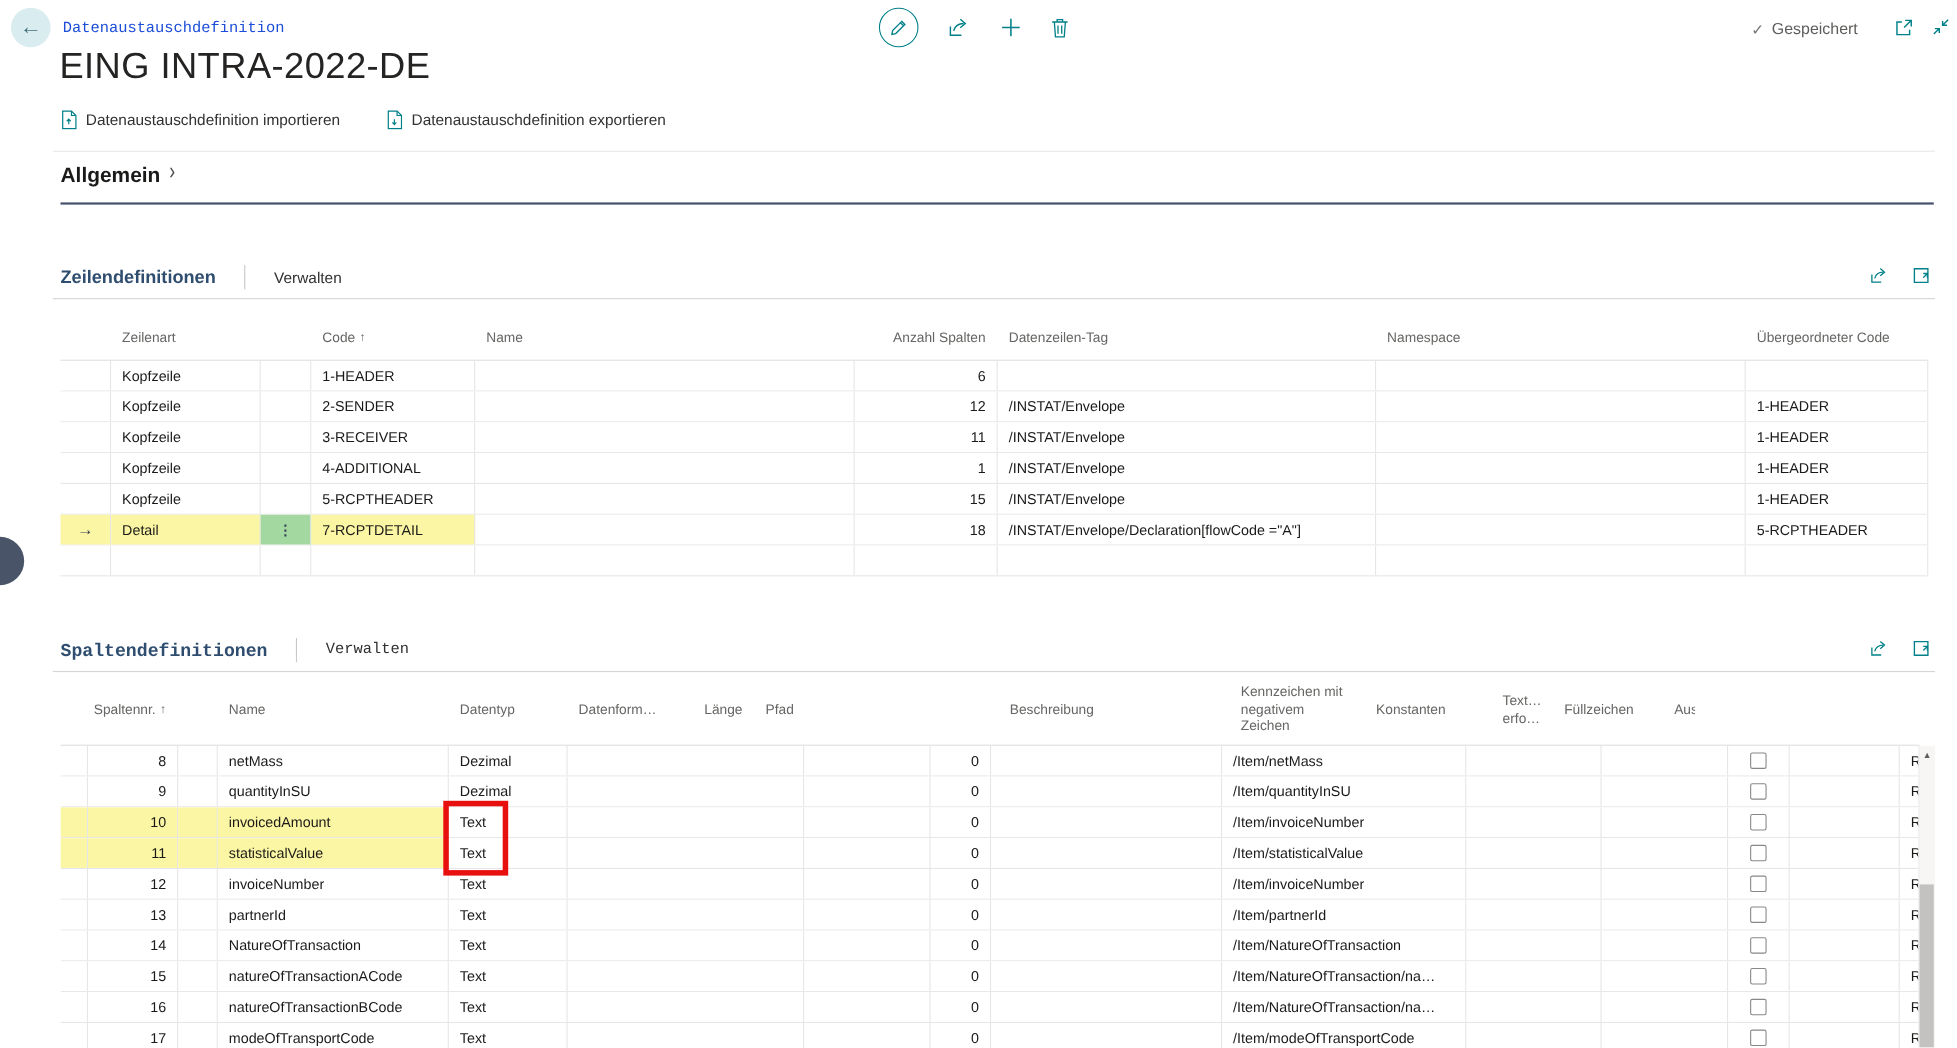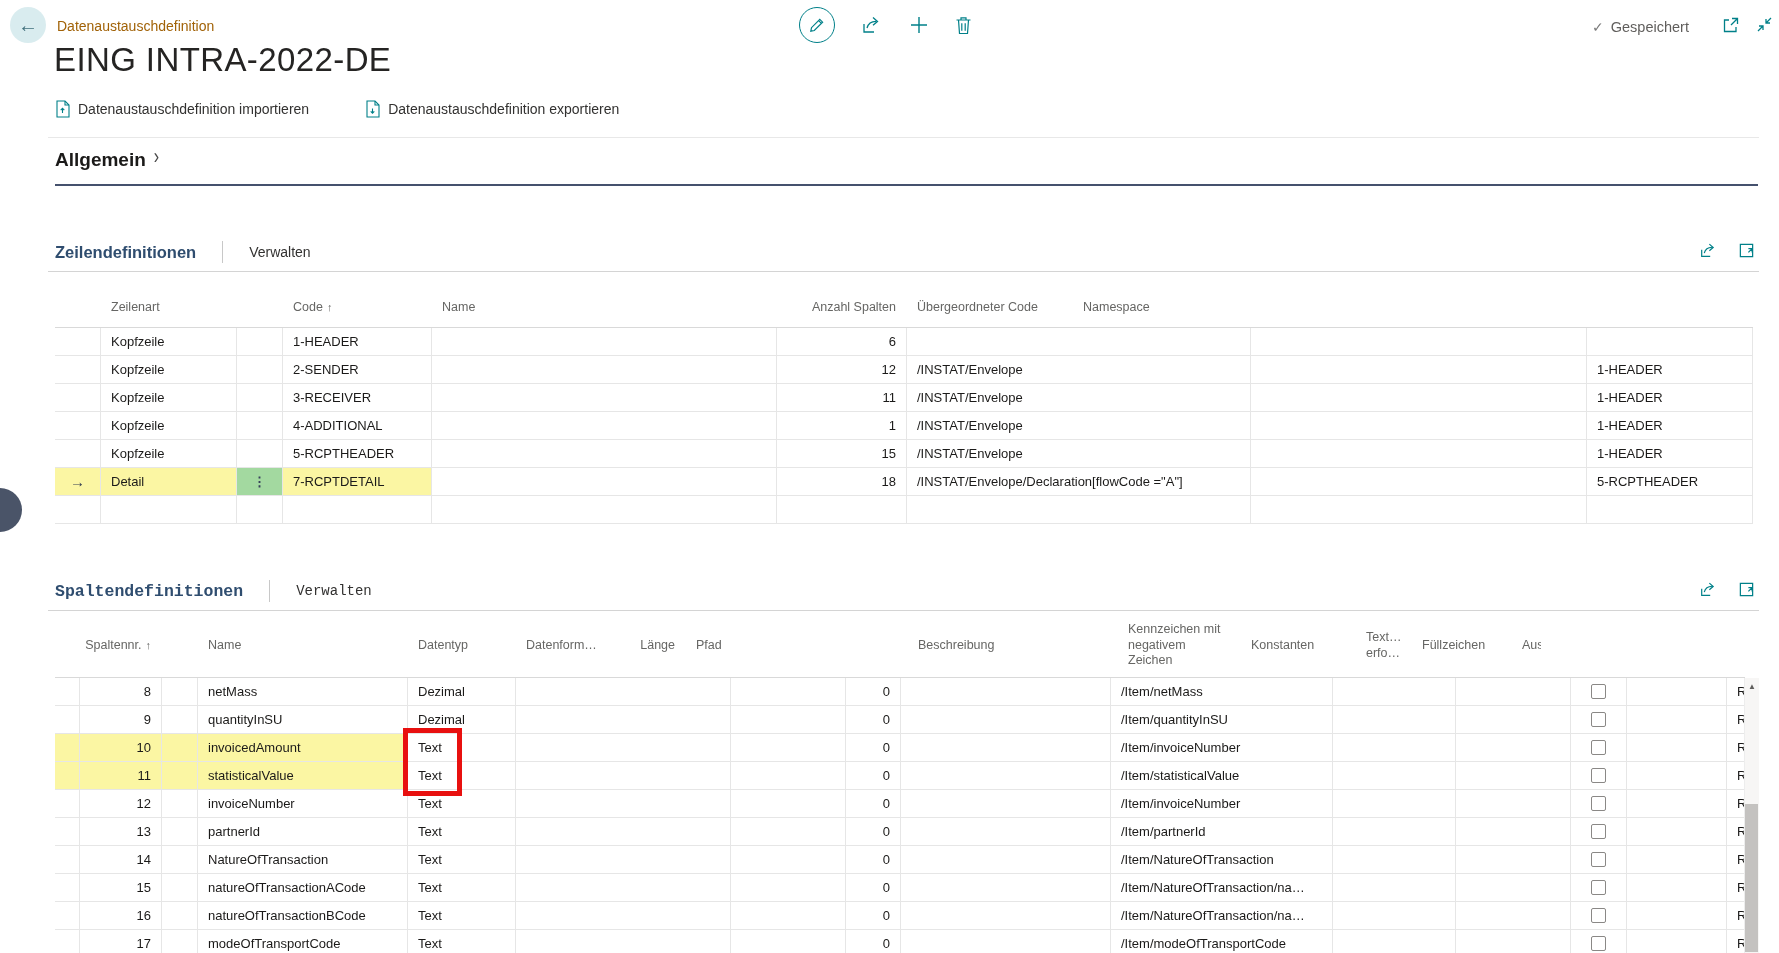--- a/index.html
+++ b/index.html
@@ -3,32 +3,32 @@
 <meta charset="utf-8">
 <style>
   * { margin:0; padding:0; box-sizing:border-box; }
   html,body { background:#fff; }
   body { font-family:"Liberation Sans", sans-serif; width:1779px; height:953px; overflow:hidden; }
   .stage { position:relative; width:1779px; height:953px; background:#fff; overflow:hidden; }
 
   
   .back-btn { position:absolute; left:10px; top:7px; width:36px; height:36px; border-radius:50%;
     background:#d9ecef; color:#41707c; font-size:20px; display:flex; align-items:center; justify-content:center; cursor:pointer; }
-  .caption { position:absolute; left:57px; top:18px; font-size:14px; color:#a16207; }
+  .caption { position:absolute; left:57px; top:18px; font-size:14px; color:#1d4ed8;font-family:Liberation Mono, monospace; }
   .center-actions { position:absolute; left:799px; top:7px; display:flex; align-items:center; gap:26px; }
   .icon-circle { width:36px; height:36px; border:1.4px solid #008089; border-radius:50%;
     display:flex; align-items:center; justify-content:center; }
   .tico { display:flex; align-items:center; justify-content:center; }
   .saved { position:absolute; left:1592px; top:19px; font-size:14.5px; color:#605e5c; display:flex; gap:7px; align-items:center; }
   .saved .chk { font-size:14px; color:#7a7a7a; }
   .win-ico { position:absolute; top:16px; }
 
   
   .page-title { position:absolute; left:54px; top:41px; font-size:33px; font-weight:300; color:#252423; letter-spacing:.4px; }
-  .action-bar { position:absolute; left:55px; top:100px; display:flex; gap:56px; }
+  .action-bar { position:absolute; left:55px; top:100px; display:flex; gap:42px; }
   .action { display:flex; align-items:center; gap:8px; font-size:14px; color:#323130; cursor:pointer; }
   .hr-light { position:absolute; left:48px; right:20px; border-top:1px solid #e8e8e8; }
   .allgemein { position:absolute; left:55px; top:149px; font-size:19px; font-weight:700; color:#1b1a19; display:flex; gap:8px; cursor:pointer; }
   .allgemein .chev { font-weight:400; color:#4a4a4a; font-size:16px; transform:scaleY(1.4); }
   .hr-dark { position:absolute; left:55px; right:21px; border-top:2px solid #45516d; }
 
   
   .part-band { position:absolute; left:55px; display:flex; align-items:center; }
   .part-title { font-size:16.5px; font-weight:700; color:#2f4d6f; }
   .vsep { width:1px; height:22px; background:#c8c8c8; margin:0 26px; }
@@ -204,25 +204,28 @@
       <div class="gcell t1c4">
           <span>Code</span>
           <span class="sort">↑</span>
         </div>
       <div class="gcell t1c5">
           <span>Name</span>
         </div>
       <div class="gcell t1c6 num">
           <span>Anzahl Spalten</span>
         </div>
+      <div class="gcell t1c7">
+          <span>Datenzeilen-Tag</span>
+        </div>
+      <div class="gcell t1c8">
+          <span>Namespace</span>
+        </div>
       <div class="gcell t1c9">
           <span>Übergeordneter Code</span>
-        </div>
-      <div class="gcell t1c8">
-          <span>Namespace</span>
         </div>
     </div>
 
     <div class="grow">
       <div class="gcell t1c1"></div>
       <div class="gcell t1c2">Kopfzeile</div>
       <div class="gcell t1c3"></div>
       <div class="gcell t1c4">1-HEADER</div>
       <div class="gcell t1c5"></div>
       <div class="gcell t1c6 num">6</div>

